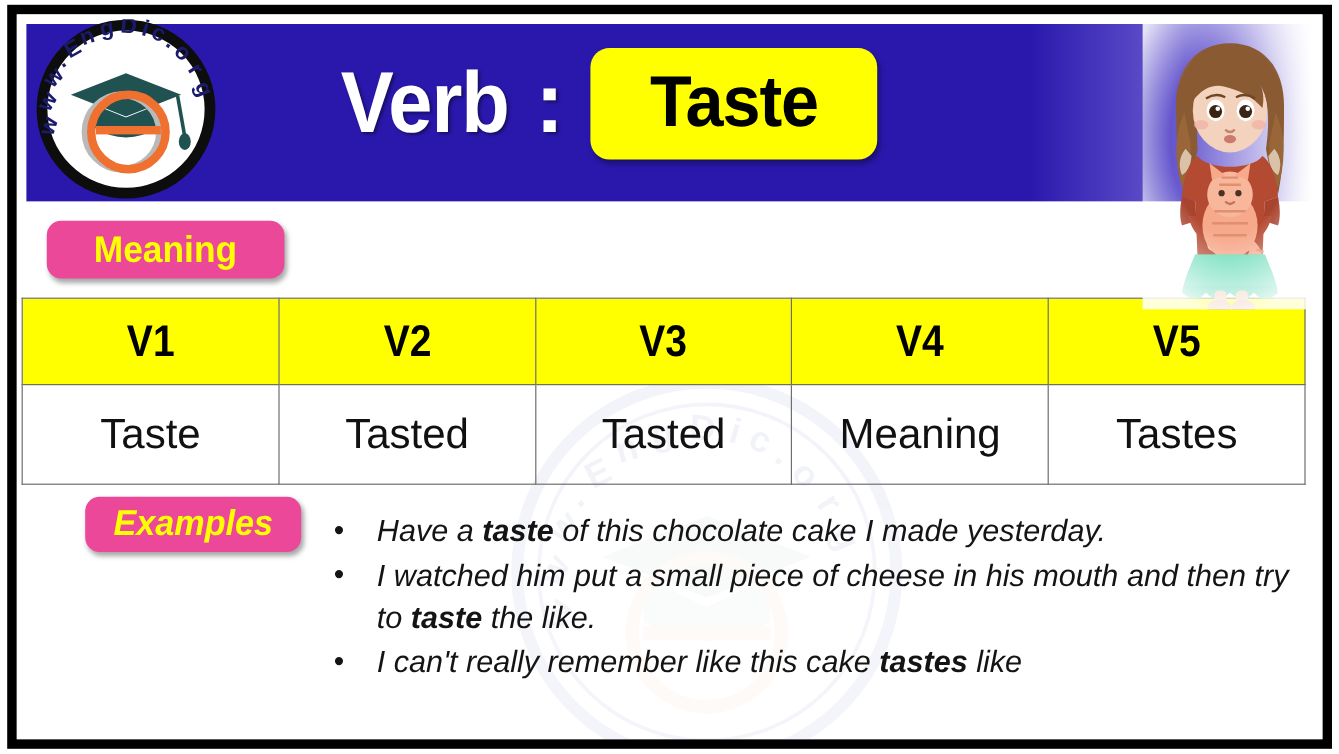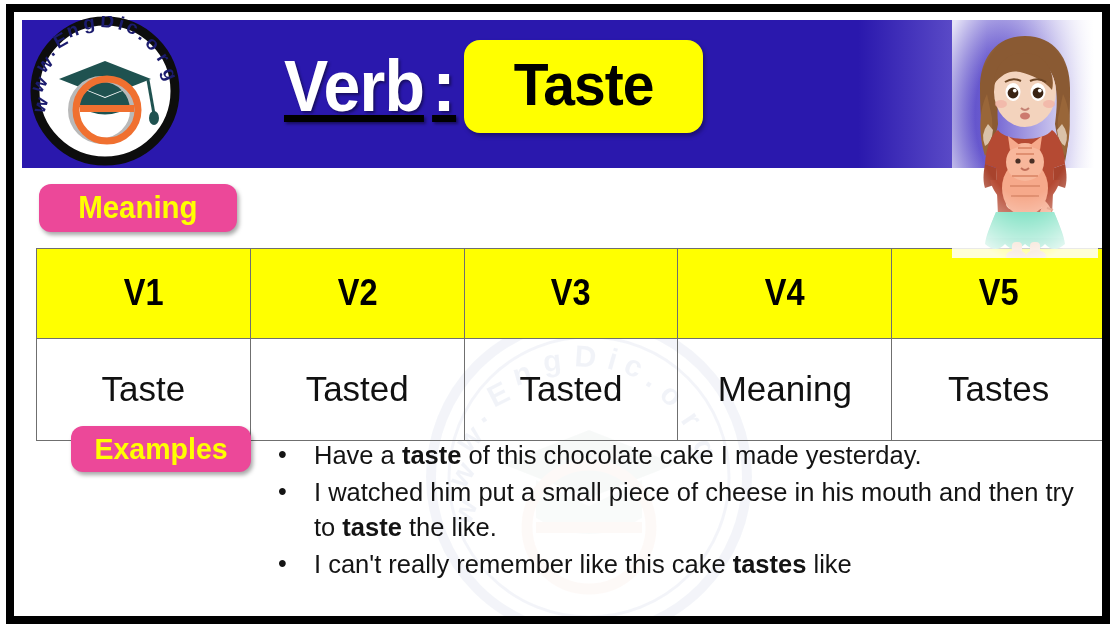--- a/index.html
+++ b/index.html
@@ -52,23 +52,22 @@
   #logo{
     position:absolute;
     left:14px; top:4px;
     width:154px; height:150px;
     z-index:6;
   }
   #title-wrap{
     position:absolute;
     left:270px; top:8px;
     width:680px; height:132px;
-    display:flex; align-items:center; gap:2px;
+    display:flex; align-items:center; gap:16px;
     z-index:5;
-    text-decoration:underline;
   }
   #verb-word{
     font-size:72px;
     font-weight:bold;
     color:#ffffff;
     letter-spacing:-1px;
     text-shadow:2px 2px 3px rgba(0,0,0,.45);
     font-family:"Liberation Sans", sans-serif;
     transform:scaleX(.92);
     transform-origin:left center;
@@ -123,22 +122,22 @@
   #meaning-text{
     margin-left:22px;
     font-size:26px; color:#1a1a1a;
     font-family:"Liberation Sans", sans-serif;
     white-space:nowrap;
   }
 
   
   #vtable{
     position:absolute;
-    left:22px; top:236px;
-    width:1070px; height:193px;
+    left:4px; top:236px;
+    width:1070px; height:156px;
     border-collapse:collapse;
     table-layout:fixed;
     z-index:4;
   }
   #vtable td{
     border:1px solid #6f6f6f;
     text-align:center;
     vertical-align:middle;
   }
   #vtable tr.head td{
@@ -150,23 +149,24 @@
   #vtable tr.head td span{ display:inline-block; transform:scaleX(.88); }
   #vtable tr.body td{
     background:transparent;
     height:82px;
     font-size:35px; color:#111111; font-weight:normal;
   }
 
   
   #examples{
     position:absolute;
-    left:8px; top:398px;
+    left:8px; top:386px;
     width:1072px; height:198px;
     z-index:4;
+    font-style:italic;
   }
   #examples-badge{
     position:absolute;
     left:49px; top:16px;
     width:180px; height:46px;
   }
   #examples-badge span{
     color:#ffff00; font-size:30px; font-weight:bold;
     transform:scaleX(.95); display:inline-block;
   }

